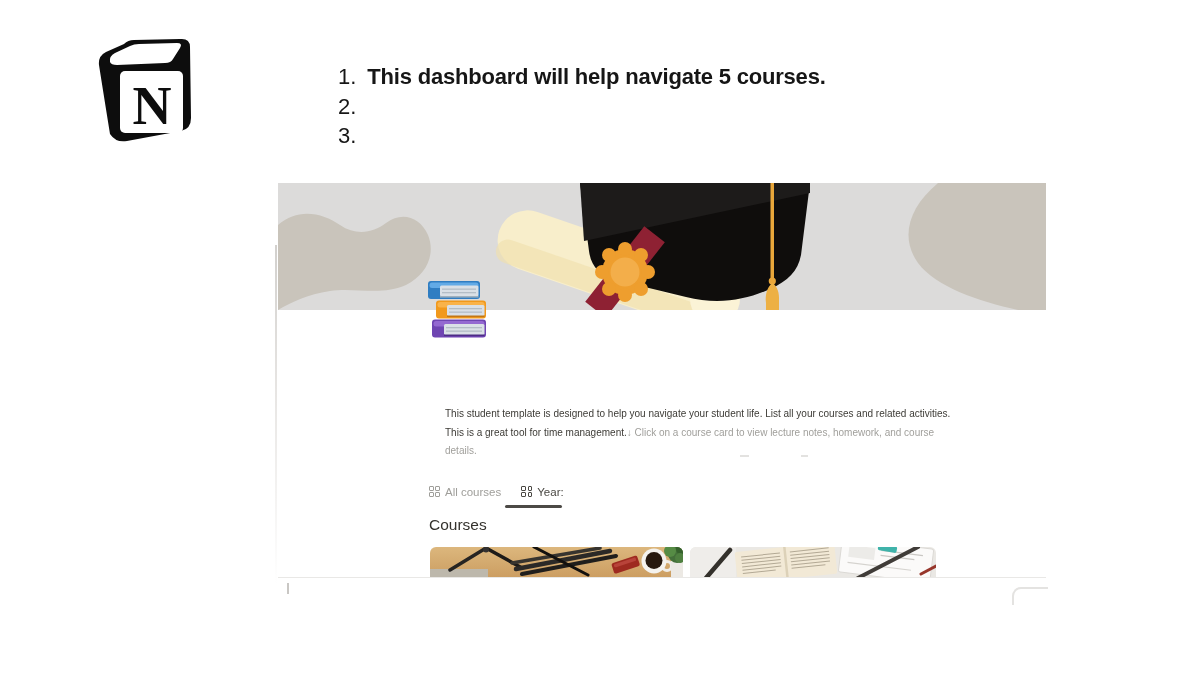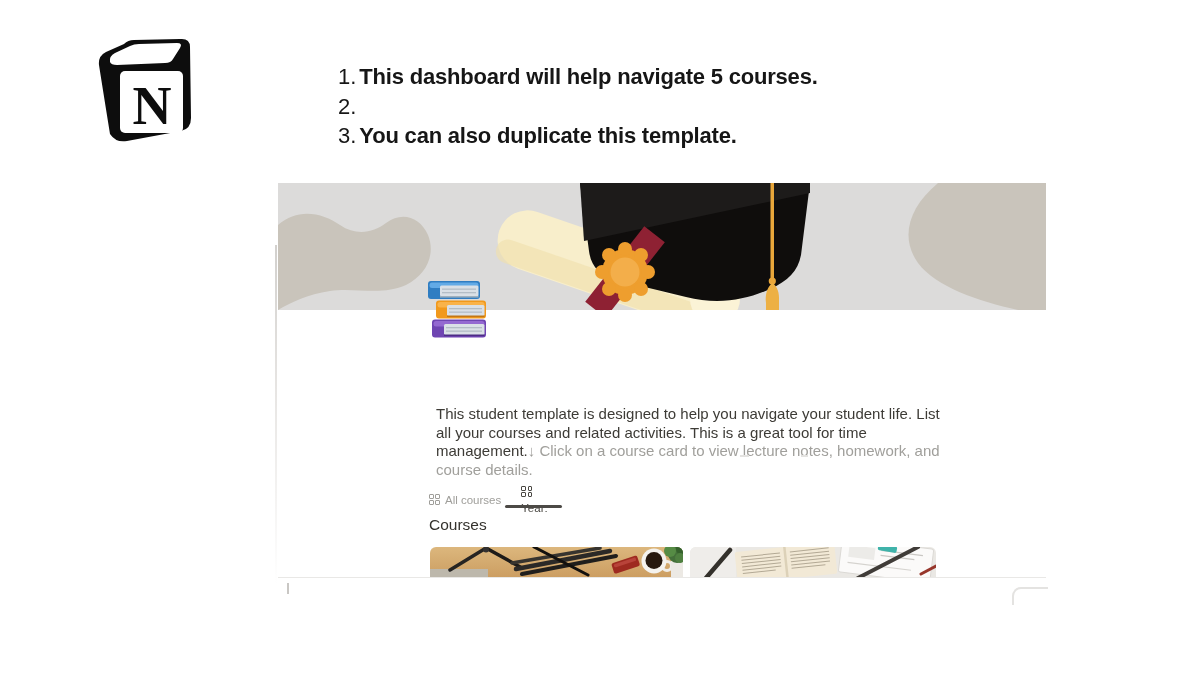--- a/index.html
+++ b/index.html
@@ -9,41 +9,41 @@
   }
   .abs{position:absolute;}
 
   
   .logo{left:94px;top:38px;width:100px;height:104px;}
 
   
   .steps{left:338px;top:62px;list-style:none;margin:0;padding:0;}
   .steps li{display:flex;align-items:baseline;line-height:29.5px;font-size:22px;color:#161616;}
   .steps .num{font-weight:500;margin-right:3px;}
-  .steps .txt{font-weight:700;letter-spacing:-0.2px;}
+  .steps .txt{font-weight:700;letter-spacing:-0.2px;margin-left:8px;}
 
   
   .shot{left:278px;top:183px;width:768px;height:422px;background:#ffffff;}
   .shot-left-edge{left:-3px;top:62px;width:2px;height:340px;
     background:linear-gradient(#d2d0cd,#e8e6e4 45%,rgba(236,234,232,0));}
 
   .cover{left:0;top:0;width:768px;height:127px;overflow:hidden;}
 
   .page-icon{left:150px;top:98px;width:58px;height:57px;z-index:3;}
 
   .page-title{left:151px;top:178px;font-size:28px;font-weight:700;color:#2e2c28;letter-spacing:-0.3px;}
 
-  .page-desc{left:158px;top:222px;width:516px;font-size:15px;line-height:18.6px;color:#3d3b36;}
+  .page-desc{left:167px;top:222px;width:516px;font-size:10px;line-height:18.6px;color:#3d3b36;}
   .page-desc .secondary{color:#a09f9b;}
   .artifact-dash{height:2px;background:#e3e2e0;top:272px;}
 
   .tabs{left:151px;top:303px;display:flex;gap:20px;align-items:center;}
   .tab{display:flex;align-items:flex-start;gap:5px;font-size:11.5px;cursor:default;}
   .tab.inactive{color:#9f9e9a;}
-  .tab.active{color:#4a4843;font-weight:500;flex-direction:column;}
+  .tab.active{color:#4a4843;font-weight:500;}
   .grid-icon{width:11px;height:11px;display:grid;grid-template-columns:1fr 1fr;grid-template-rows:1fr 1fr;gap:1.6px;}
   .grid-icon span{border:1.3px solid currentColor;border-radius:1px;}
   .tab-underline{left:227px;top:322px;width:57px;height:2.5px;background:#4c4a46;border-radius:2px;}
 
   .section-heading{left:151px;top:333px;font-size:15.5px;font-weight:400;color:#34322d;}
 
   .course-card{top:364px;height:30px;border-radius:6px 6px 0 0;overflow:hidden;}
   .card-1{left:152px;width:253px;}
   .card-2{left:412px;width:246px;}
 
@@ -67,21 +67,20 @@
 <ol class="abs steps">
   <li>
     <span class="num">1.</span>
     <span class="txt">This dashboard will help navigate 5 courses.</span>
   </li>
   <li>
     <span class="num">2.</span>
   </li>
   <li>
     <span class="num">3.</span>
-    <span class="txt">You can also duplicate this template.</span>
   </li>
 </ol>
 
 <div class="abs shot">
 
   <div class="abs shot-left-edge"></div>
 
   <div class="abs cover">
     <svg width="768" height="127" viewBox="0 0 768 127">
       <rect width="768" height="127" fill="#dcdbda"></rect>

